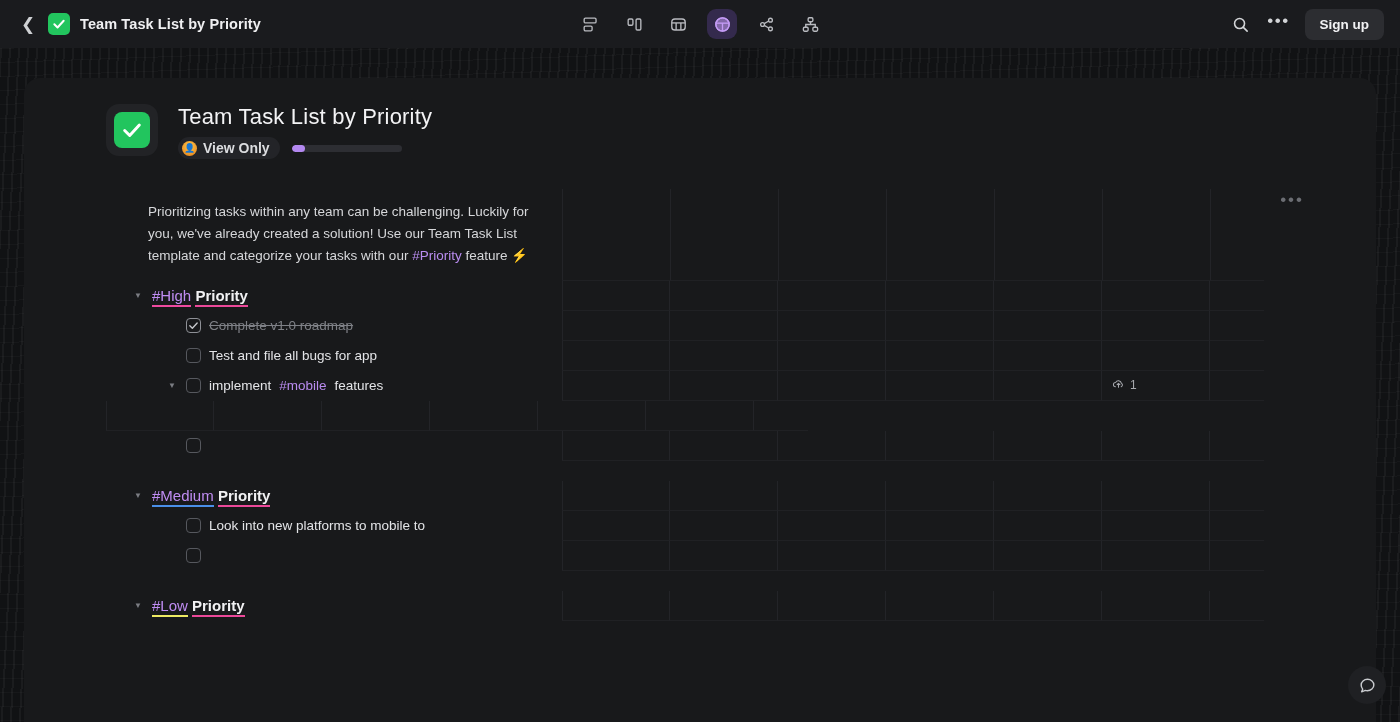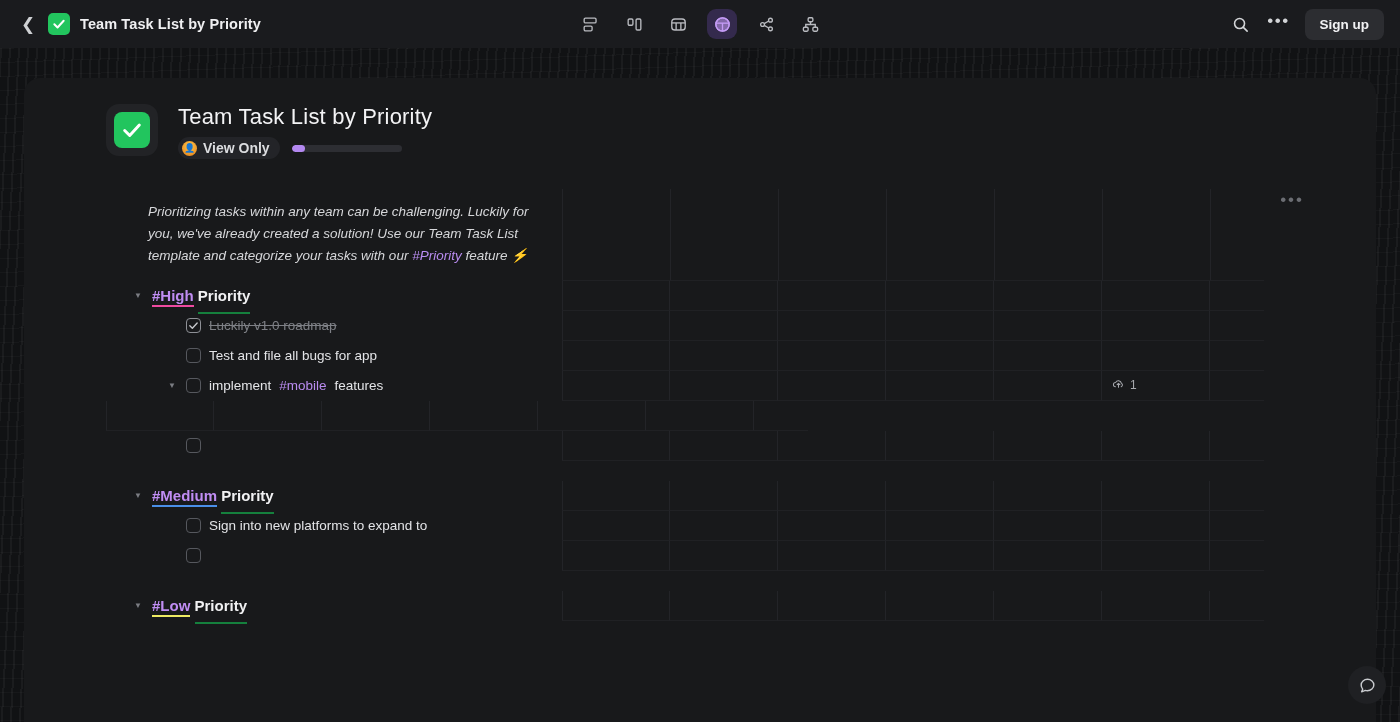--- a/index.html
+++ b/index.html
@@ -143,21 +143,21 @@
     flex: 0 0 108px; display: flex; align-items: center; padding-left: 10px;
     font-size: 12.5px; font-weight: 700; color: #e4e5e8;
     border-left: 1px solid #2c2d32;
   }
   #col-header .hcell.w-tail { flex: 1 1 auto; }
 
   
   .intro-row { display: flex; margin-top: 13px; }
   #intro-text {
     flex: 0 0 456px; padding: 12px 20px 14px 42px;
-    font-size: 13.5px; line-height: 1.62; color: #d6d7da; font-style: italic;
+    font-size: 13.5px; line-height: 1.62; color: #d6d7da;
   }
   .tag-priority { color: #b98cf0; }
   .intro-grid { display: flex; }
   .intro-grid .gcell { flex: 0 0 108px; border-left: 1px solid #232428; border-bottom: 1px solid #202124; }
   .intro-grid .gcell.w-tail { flex: 0 0 54px; border-right: none; }
 
   
   .sec-gap { height: 20px; }
   .task-label { display: flex; align-items: center; gap: 8px; font-size: 13.5px; color: #e3e4e7; white-space: nowrap; }
 
@@ -170,27 +170,27 @@
   .cbox {
     width: 15px; height: 15px; flex: 0 0 15px; border: 1.5px solid #56585e;
     border-radius: 4px; background: transparent;
     display: flex; align-items: center; justify-content: center; cursor: pointer;
   }
   .cbox.checked { border-color: #8e9096; }
   .cbox.checked svg { width: 11px; height: 11px; color: #c6c8cc; }
 
   .sec-title { font-size: 15px; font-weight: 700; color: #f1f1f3; }
   .sec-title .tag {
-    font-weight: 700; padding-bottom: 1px;
+    font-weight: 400; padding-bottom: 1px;
     border-bottom: 2px solid transparent;
   }
   .tag-high   { color: #c08df3; border-bottom-color: #ef4aa0 !important; }
   .tag-medium { color: #c08df3; border-bottom-color: #4a8fe8 !important; }
   .tag-low    { color: #c08df3; border-bottom-color: #eeea63 !important; }
-  .sec-title .word { border-bottom: 2px solid #15803d; padding-bottom: 8px; }
+  .sec-title .word { border-bottom: 2px solid #ec4899; padding-bottom: 1px; }
 
   .done-text { color: #7e8086; text-decoration: line-through; }
   .tag-mobile { color: #b98cf0; }
 
   .media-badge { display: flex; align-items: center; gap: 5px; color: #a7a9ae; font-size: 12px; }
   .media-badge svg { width: 13px; height: 13px; }
 
   
   #chat-fab {
     position: absolute; right: 14px; bottom: 18px;
@@ -339,21 +339,21 @@
         </div>
         <div class="trow">
           <div class="tcell-main">
             <div class="task-label" style="padding-left:60px">
               <span class="caret hidden">▼</span>
               <span class="cbox checked">
                 <svg viewBox="0 0 24 24" fill="none" stroke="currentColor" stroke-width="3" stroke-linecap="round" stroke-linejoin="round">
                   <polyline points="4,12.5 9.5,18 20,6.5"></polyline>
                 </svg>
               </span>
-              <span class="done-text">Luckily v1.0 roadmap</span>
+              <span class="done-text">Complete v1.0 roadmap</span>
             </div>
           </div>
           <div class="tcell w-first"></div>
           <div class="tcell"></div>
           <div class="tcell"></div>
           <div class="tcell"></div>
           <div class="tcell"></div>
           <div class="tcell"></div>
           <div class="tcell w-tail"></div>
         </div>
@@ -437,21 +437,21 @@
           <div class="tcell"></div>
           <div class="tcell"></div>
           <div class="tcell"></div>
           <div class="tcell w-tail"></div>
         </div>
         <div class="trow">
           <div class="tcell-main">
             <div class="task-label" style="padding-left:60px">
               <span class="caret hidden">▼</span>
               <span class="cbox"></span>
-              <span class="">Sign into new platforms to expand to</span>
+              <span class="">Look into new platforms to mobile to</span>
             </div>
           </div>
           <div class="tcell w-first"></div>
           <div class="tcell"></div>
           <div class="tcell"></div>
           <div class="tcell"></div>
           <div class="tcell"></div>
           <div class="tcell"></div>
           <div class="tcell w-tail"></div>
         </div>

